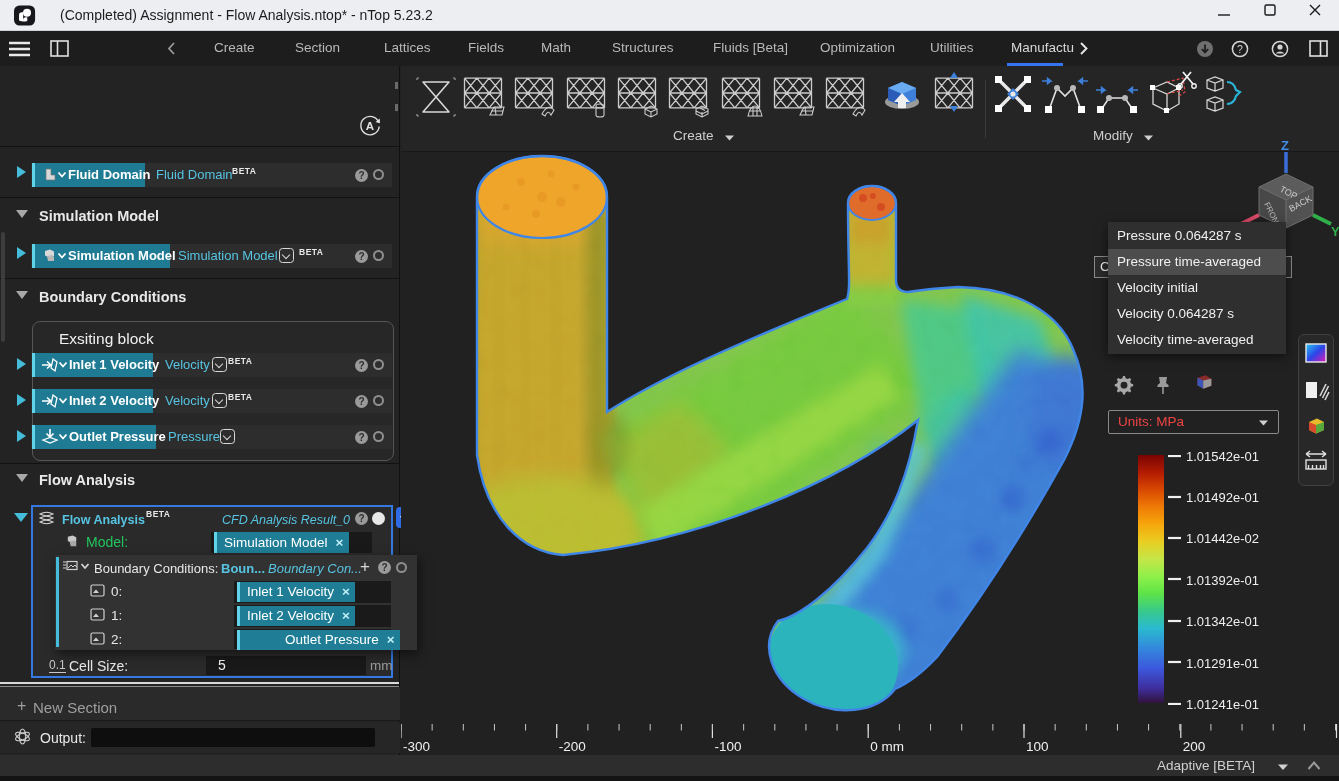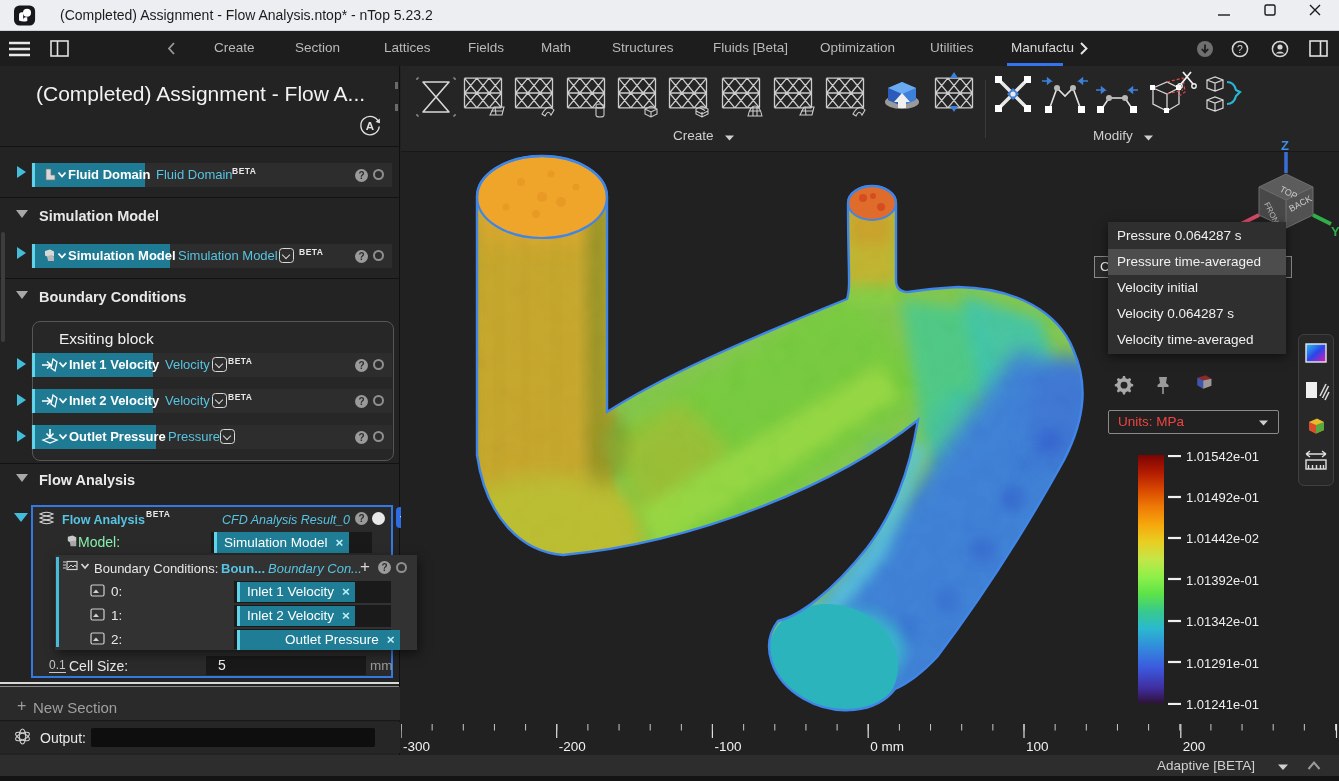--- a/index.html
+++ b/index.html
@@ -124,21 +124,20 @@
       <circle cx="9" cy="7" r="2.6" fill="#d4d4d4"></circle>
         <path d="M4.5 13.6 Q9 9.6 13.5 13.6" fill="#d4d4d4"></path>
     </svg>
     <svg class="abs" style="left:1309px; top:9px;" width="19" height="17" viewBox="0 0 19 17">
       <rect x="1" y="1" width="17" height="15" fill="none" stroke="#e0e0e0" stroke-width="1.6"></rect>
       <line x1="11.5" y1="1" x2="11.5" y2="16" stroke="#e0e0e0" stroke-width="1.6"></line>
     </svg>
   </div>
 
   <div id="leftpanel"></div>
-  <div id="lp-title">(Completed) Assignment - Flow A...</div>
   <svg class="abs" style="left:358px; top:114px; z-index:2;" width="24" height="24" viewBox="0 0 24 24">
     <path d="M20.6 8.2 A9.2 9.2 0 1 0 21.2 12.5" fill="none" stroke="#e0e0e0" stroke-width="1.4"></path>
     <text x="12" y="16" font-size="11.5" font-weight="bold" fill="#e0e0e0" text-anchor="middle" font-family="Liberation Sans">A</text>
     <path d="M21.8 4.5 L22 9.3 L17.5 8 Z" fill="#e0e0e0"></path>
   </svg>
   <div class="sep" style="top:146px;"></div>
 
   <div class="tri-r" style="left:17px; top:166px;"></div>
   <div class="brow" style="top:163px;">
     <div class="nbox" style="width:113px;">
@@ -254,21 +253,21 @@
   <span class="beta abs" style="left:146px; top:509px;">BETA</span>
   <div class="abs cy" style="left:222px; top:513px; font-size:12.5px; font-style:italic;">CFD Analysis Result_0</div>
   <div class="qmark" style="left:355px; top:512px;">?</div>
   <div class="abs" style="left:372px; top:512px; width:13px; height:13px; border-radius:50%; background:#e8e8e8;"></div>
   <div class="abs" style="left:396px; top:507px; width:17px; height:21px; background:#2d6ce5; border-radius:4px; color:#fff; font-size:17px; line-height:20px; text-align:center;">+</div>
 
   <svg class="abs" style="left:65px; top:534px;" width="15" height="15" viewBox="0 0 16 16">
     <path d="M3 3 L8 1.5 L12 3.5 L12 8 L8 10 L3 7.5 Z" fill="#c8c8c8"></path>
       <path d="M5 8 L10 7 L12 9 L12 13 L6 13 Z" fill="#a8a8a8"></path>
   </svg>
-  <div class="abs" style="left:78px; top:534px; font-size:14px; color:#86efac;">Model:</div>
+  <div class="abs" style="left:86px; top:534px; font-size:14px; color:#22c55e;">Model:</div>
   <div class="dfield" style="left:211px; top:532px; width:161px; height:21px;"></div>
   <div class="chip" style="left:214px; top:532px; height:21px; line-height:21px;"><span style="margin-left:7px;">Simulation Model</span><span class="x">×</span><span style="margin-right:6px;"></span></div>
 
   <div class="abs" style="left:55px; top:555px; width:362px; height:95px; background:#323232; box-shadow:2px 4px 10px rgba(0,0,0,.5); z-index:3;">
     <div class="abs" style="left:1px; top:2px; width:2.5px; height:90px; background:#45bcd9;"></div>
     <svg class="abs" style="left:7px; top:5px;" width="16" height="14" viewBox="0 0 16 14">
       <path d="M1 2 H4 M1 5 H4 M1 8 H4" stroke="#d0d0d0" stroke-width="1.2"></path>
       <rect x="5" y="1.5" width="10" height="8" fill="none" stroke="#d0d0d0" stroke-width="1.2"></rect>
       <path d="M6 8 L9 5 L11 7 L13 5 L14.5 7" fill="none" stroke="#d0d0d0" stroke-width="1"></path>
     </svg>

